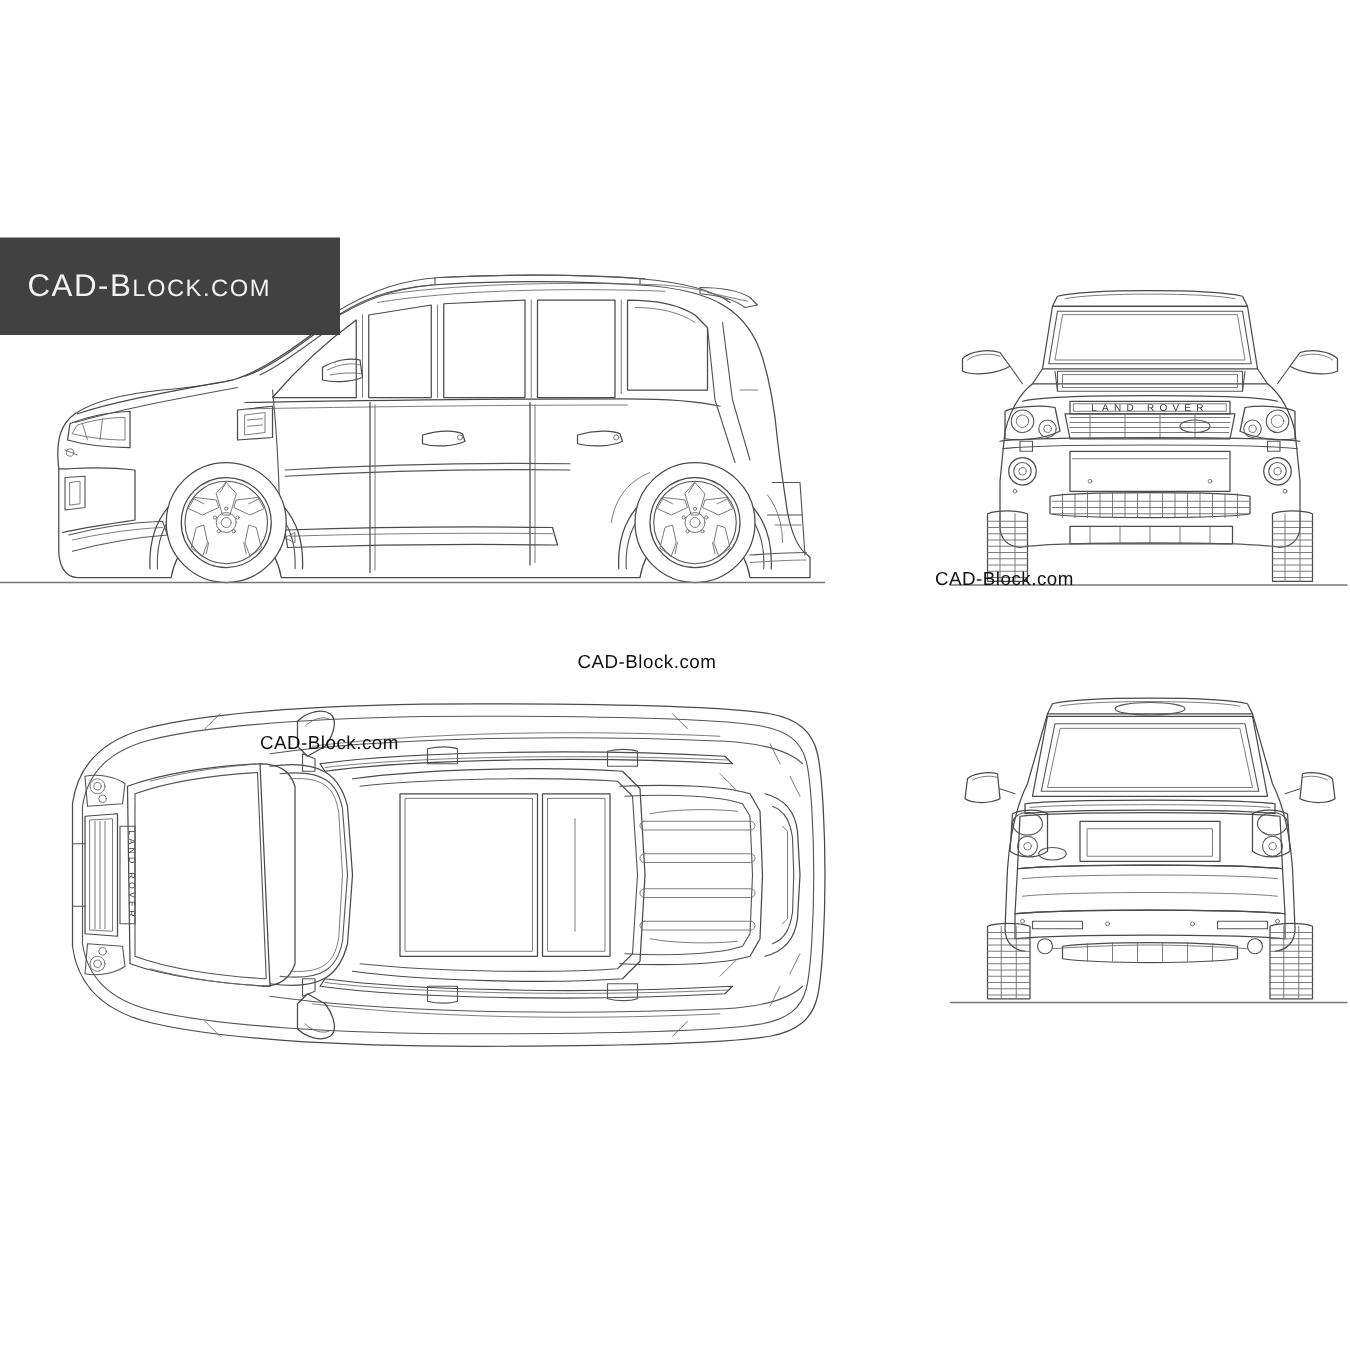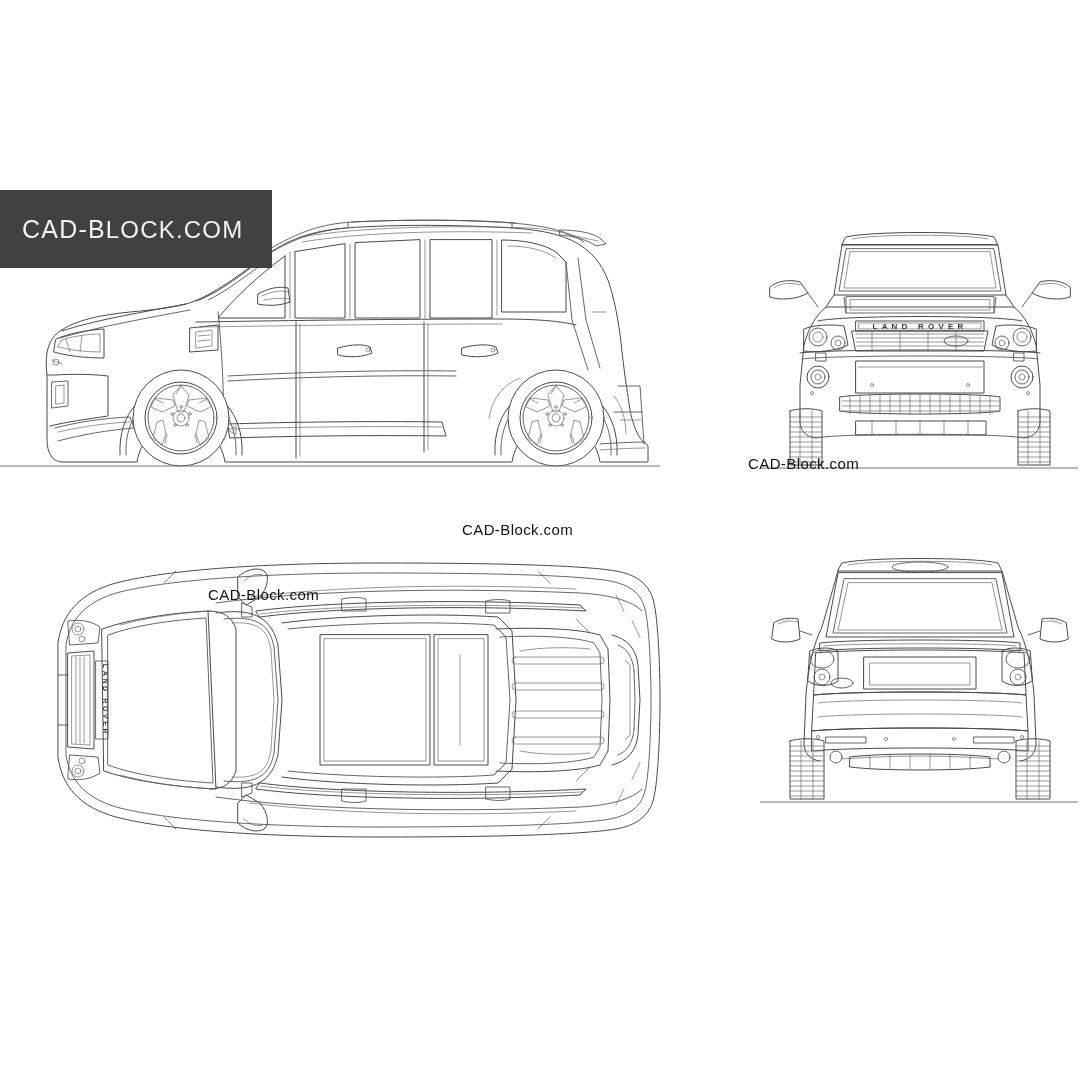--- a/index.html
+++ b/index.html
@@ -3,40 +3,40 @@
 <meta charset="utf-8">
 <title>Land Rover Freelander 2 CAD Blocks</title>
 <style>
   html,body{margin:0;padding:0;background:#ffffff;}
   body{
     width:1080px;height:1080px;overflow:hidden;
     font-family:"Liberation Sans", sans-serif;
     position:relative;
   }
   #sheet{position:absolute;inset:0;width:1080px;height:1080px;}
-  .view{position:absolute;font-weight:bold;}
+  .view{position:absolute;}
   svg{display:block;overflow:visible;}
   .ln{fill:none;stroke:#4a4a4a;stroke-width:1;stroke-linejoin:round;stroke-linecap:round;vector-effect:non-scaling-stroke;}
   .ln2{fill:none;stroke:#555;stroke-width:0.9;stroke-linejoin:round;stroke-linecap:round;vector-effect:non-scaling-stroke;}
   .thin{fill:none;stroke:#6a6a6a;stroke-width:0.7;stroke-linejoin:round;stroke-linecap:round;vector-effect:non-scaling-stroke;}
   .ground{fill:none;stroke:#777;stroke-width:1.1;}
   .fillw{fill:#ffffff;}
 
   
   #wm-box{
     position:absolute;left:0px;top:190px;width:272px;height:78px;
     background:#414141;z-index:5;
     display:flex;align-items:center;
   }
   #wm-box .txt{
     color:#f2f2f2;font-size:25px;letter-spacing:1.2px;
     padding-left:22px;font-family:"Liberation Sans",sans-serif;
     white-space:nowrap;
   }
-  #wm-box .txt .sm{font-size:24px;}
+  #wm-box .txt .sm{font-size:19px;}
   .wm-plain{
     position:absolute;z-index:6;color:#111;white-space:nowrap;
     font-family:"Liberation Sans",sans-serif;
     font-size:15px;letter-spacing:0.4px;
   }
   #wm-front{left:748px;top:455px;}
   #wm-center{left:462px;top:521px;}
   #wm-top{left:208px;top:586px;}
 </style>
 </head>

